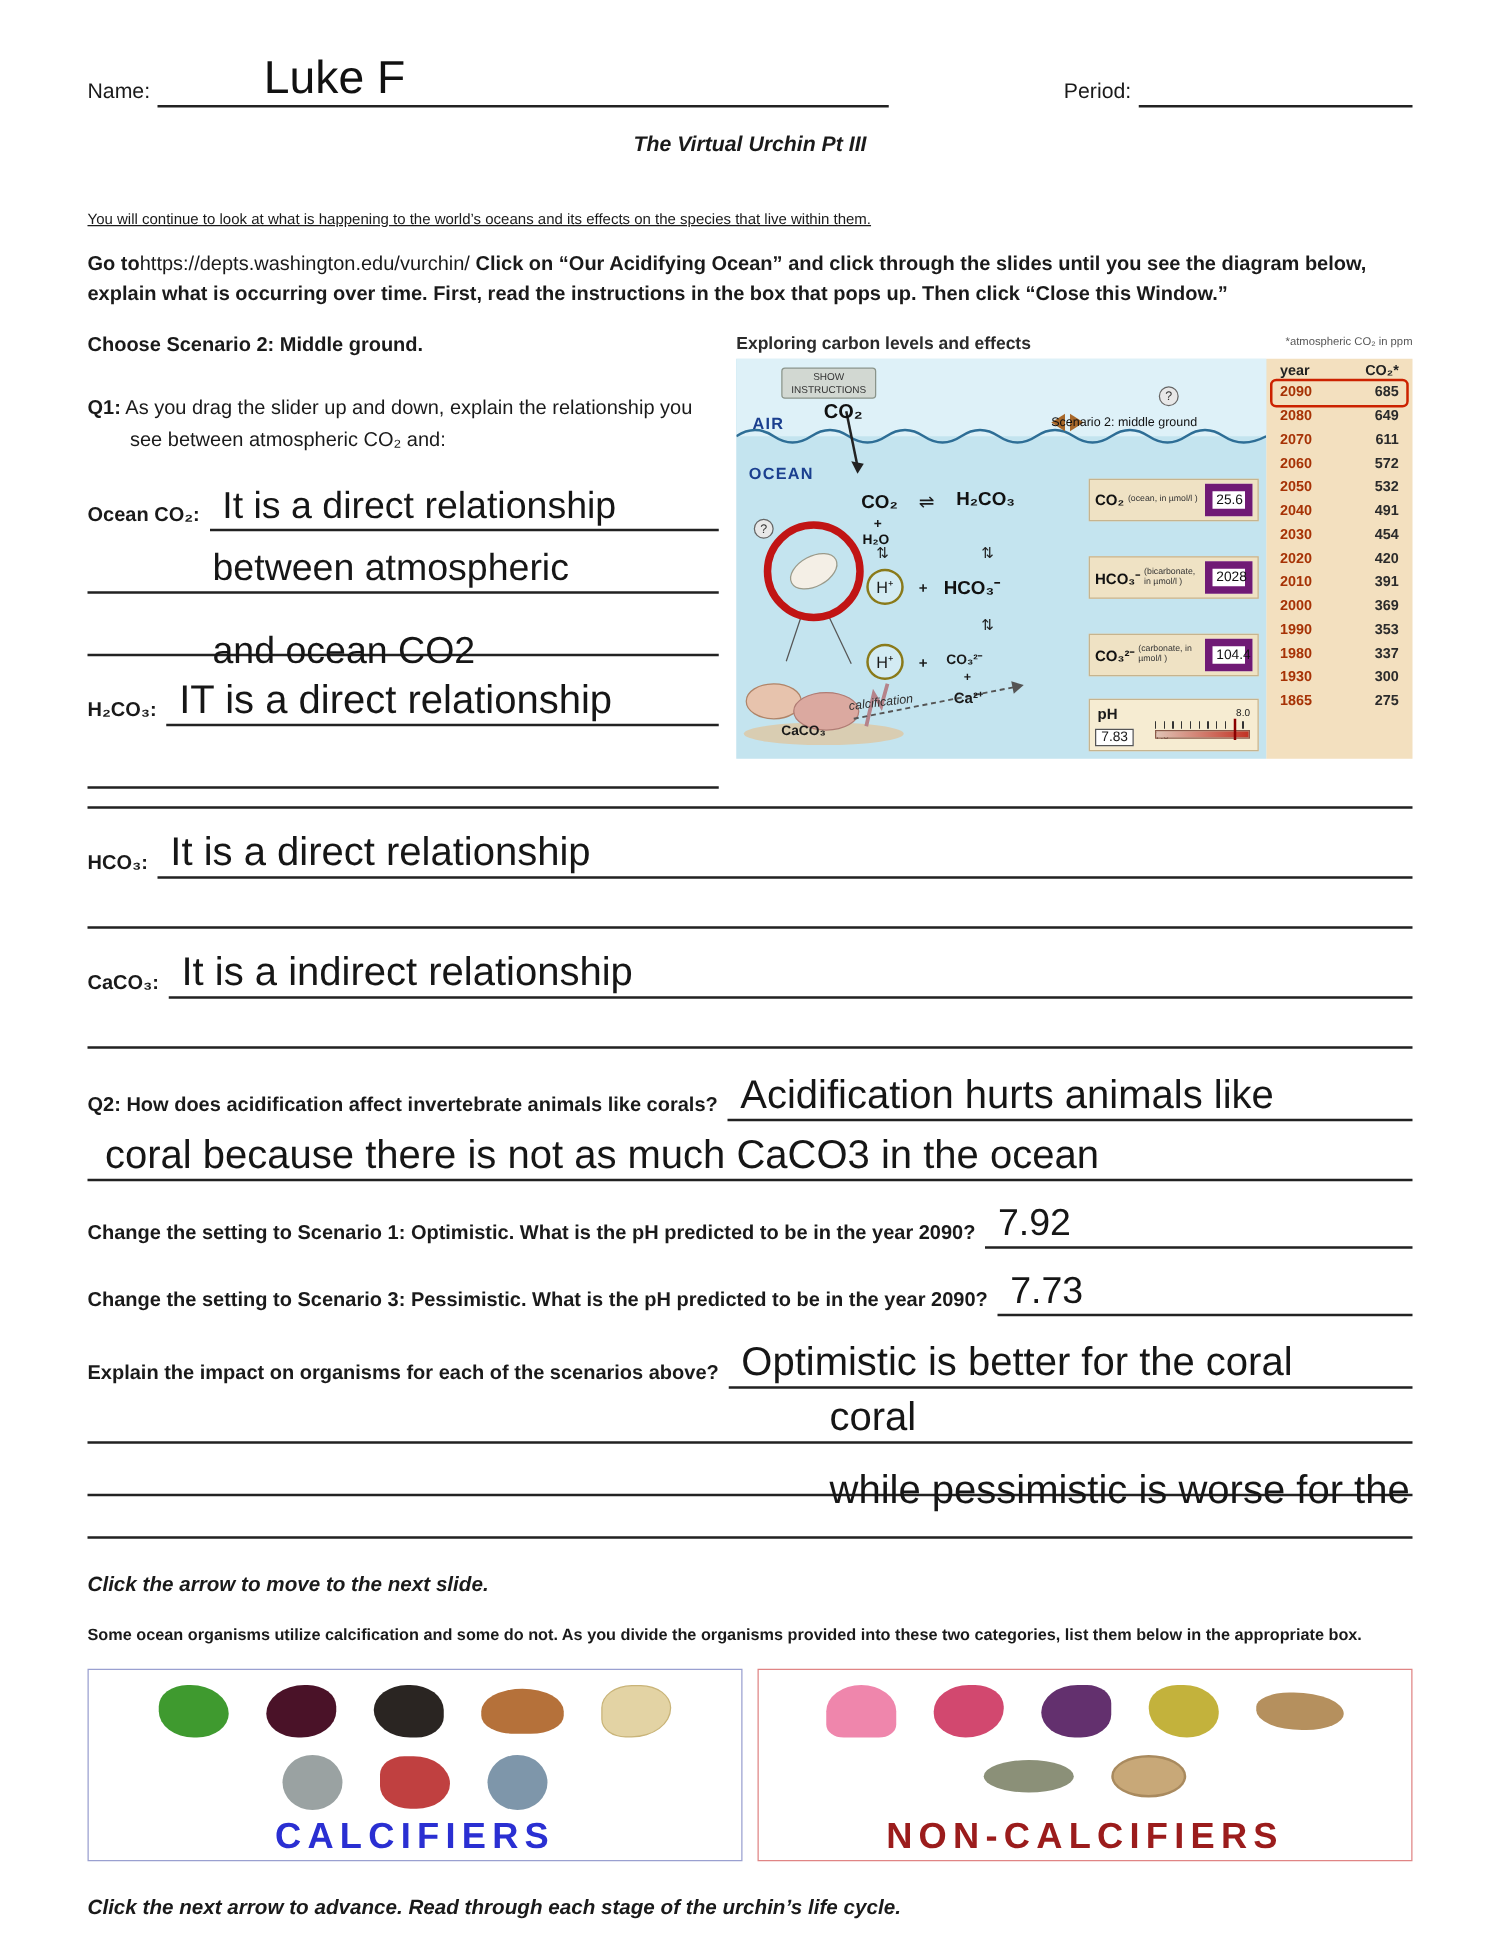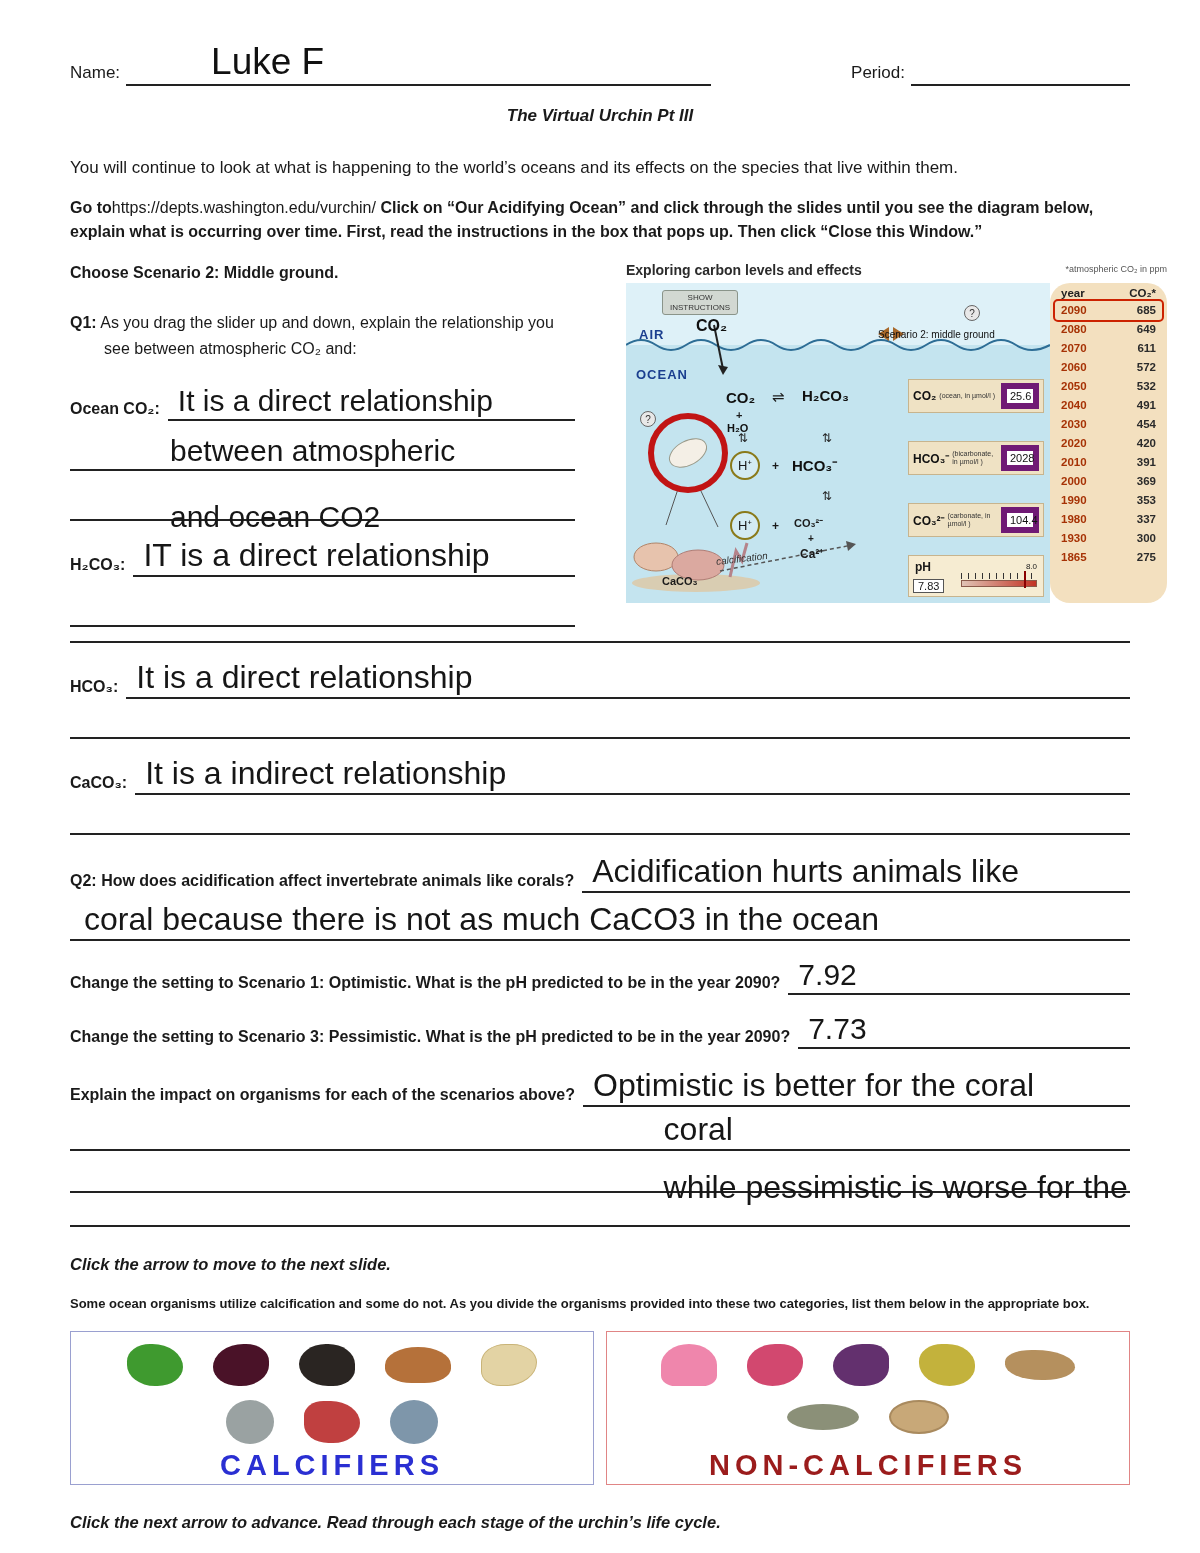--- a/index.html
+++ b/index.html
@@ -9,27 +9,27 @@
 
   
   .name-row { display:flex; align-items:flex-end; font-size:17px; }
   .lbl { font-weight:400; padding-bottom:3px; white-space:nowrap; }
   .name-line { flex:0 0 585px; border-bottom:2px solid #222; margin-left:6px; position:relative; height:44px; }
   .name-value { position:absolute; left:85px; bottom:1px; font-size:37px; color:#111; }
   .period-lbl { margin-left:140px; }
   .period-line { flex:1; border-bottom:2px solid #222; margin-left:6px; height:44px; }
 
   .title { text-align:center; font-weight:700; font-style:italic; font-size:17px; margin-top:20px; }
-  .intro { font-size:17px; margin-top:32px; }
+  .intro { font-size:12px; margin-top:42px;text-decoration:underline; }
   .goto { font-size:16px; margin-top:18px; line-height:1.5; }
   .goto .url { font-weight:400; }
   .goto .b { font-weight:700; }
 
   
-  .q1row { display:flex; margin-top:18px;gap:37px; }
+  .q1row { display:flex; margin-top:18px; }
   .q1left { flex:0 0 505px; }
   .scen { font-weight:700; font-size:16px; margin-top:2px; }
   .q1text { font-size:16px; margin-top:28px; line-height:1.6; padding-left:34px; text-indent:-34px; }
   .q1text .b { font-weight:700;margin-top:20px; }
 
   .ansrow { display:flex; align-items:flex-end; }
   .alabel { font-weight:700; font-size:16px; white-space:nowrap; padding-bottom:3px; }
   .aline { border-bottom:2px solid #222; position:relative; }
   .ansrow .aline { flex:1; margin-left:8px; height:42px; }
   .hw { font-size:30px; color:#161616; white-space:nowrap; font-weight:400; }
@@ -134,21 +134,21 @@
   .phbox { top:272px; left:282px; width:136px; height:42px; background:#f6ecd2; border:1px solid #c7b48e; }
   .ph-lbl { position:absolute; top:4px; left:6px; font-weight:800; font-size:12px; }
   .ph-val { position:absolute; bottom:3px; left:4px; background:#fff; border:1px solid #555; font-size:11px; padding:0 4px; }
   .ph-scale { position:absolute; right:6px; top:6px; width:76px; height:28px; }
   .ph-min { position:absolute; left:0; top:0; font-size:8px;margin-top:18px; }
   .ph-max { position:absolute; right:0; top:0; font-size:8px; }
   .ph-ticks { position:absolute; top:11px; left:0; right:0; height:6px; background:repeating-linear-gradient(90deg,#333 0 1px,transparent 1px 7px); }
   .ph-bar { position:absolute; top:18px; left:0; width:100%; height:7px; background:linear-gradient(90deg,#e0c3b5,#c23324); border:1px solid #8a5a4a; }
   .ph-mark { position:absolute; top:9px; left:83%; width:2px; height:17px; background:#8a0000; }
 
-  .ytable { width:117px; background:#f3e0bf; padding:4px 5px 0 5px; font-size:11.5px;border-radius:20px; }
+  .ytable { width:117px; background:#f3e0bf; padding:4px 5px 0 5px; font-size:11.5px; }
   .yt-head { display:flex; justify-content:space-between; font-weight:700; color:#222; padding:0 6px 2px 6px; }
   .yt-row { display:flex; justify-content:space-between; padding:0 6px; line-height:19px; font-weight:700; }
   .yt-year { color:#a63205; }
   .yt-val { color:#2b2b2b; }
   .yt-row.hl { outline:2px solid #cc2200; border-radius:3px; }
 </style>
 </head>
 <body>
 
 <div class="page">

